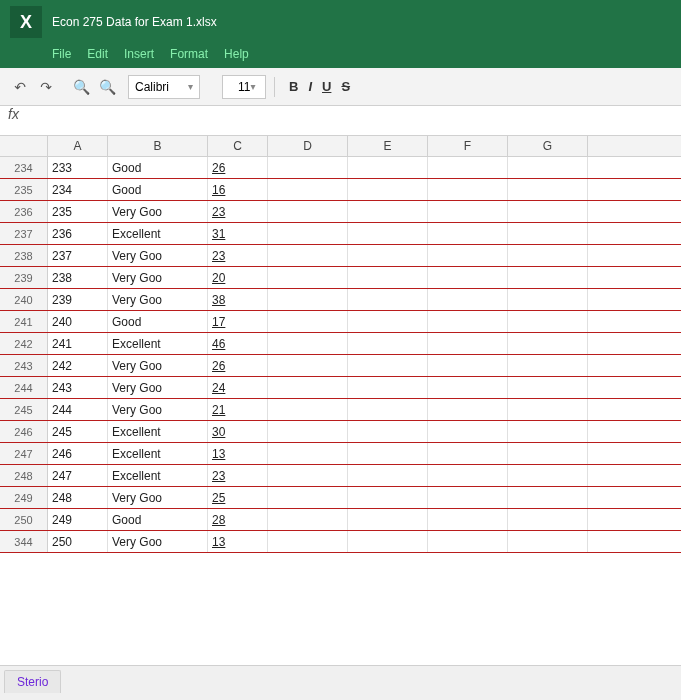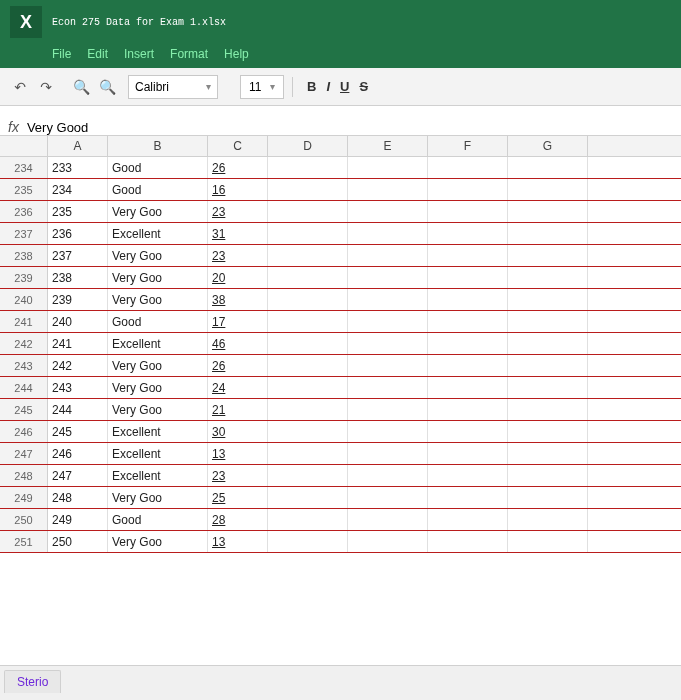--- a/index.html
+++ b/index.html
@@ -28,24 +28,23 @@
       display: flex;
       align-items: center;
       justify-content: center;
       font-weight: bold;
       font-size: 18px;
       color: white;
       margin-right: 10px;
       flex-shrink: 0;
     }
     .title-text {
-      font-size: 10px;
+      font-size: 12px;
       font-weight: 400;
       color: white;
-      font-family: Liberation Mono, monospace;
     }
 
     
     .menu-bar {
       display: flex;
       align-items: center;
       background: #217346;
       padding: 2px 10px 6px 52px;
       height: 24px;
       gap: 16px;
@@ -86,31 +85,31 @@
     }
     .toolbar-search-btns {
       display: flex;
       gap: 2px;
     }
     .font-name {
       border: 1px solid #c8c8c8;
       background: white;
       padding: 2px 6px;
       font-size: 12px;
-      width: 90px;
+      width: 72px;
       height: 24px;
       display: flex;
       align-items: center;
       justify-content: space-between;
       cursor: pointer;
     }
     .font-size {
       border: 1px solid #c8c8c8;
       background: white;
-      padding: 2px 8px;
+      padding: 2px 15px;
       font-size: 12px;
       width: 44px;
       height: 24px;
       display: flex;
       align-items: center;
       justify-content: space-between;
       cursor: pointer;
     }
     .format-btns {
       display: flex;
@@ -128,21 +127,21 @@
       height: 24px;
       display: flex;
       align-items: center;
     }
     .fmt-btn.italic { font-style: italic; }
     .fmt-btn.underline { text-decoration: underline; }
 
     
     .formula-bar {
       display: flex;
-      align-items: flex-end;
+      align-items: flex-start;
       background: white;
       border-bottom: 1px solid #d0d0d0;
       height: 30px;
       padding: 0 8px;
     }
     .formula-fx {
       font-style: italic;
       color: #555;
       font-size: 14px;
       margin-right: 8px;
@@ -301,21 +300,20 @@
   <div class="format-btns">
     <button class="fmt-btn">B</button>
     <button class="fmt-btn italic">I</button>
     <button class="fmt-btn underline">U</button>
     <span style="font-size:13px; color:#333; font-weight:bold; text-decoration:line-through; padding:0 3px; cursor:pointer;">S</span>
   </div>
 </div>
 
 <div class="formula-bar">
   <span class="formula-fx">fx</span>
-  <input class="formula-input" type="text" value="Very Good" style="">
 </div>
 
 <div class="spreadsheet">
 
   <div class="col-headers">
     <div class="row-num-header"></div>
     <div class="col-header col-a">A</div>
     <div class="col-header col-b">B</div>
     <div class="col-header col-c">C</div>
     <div class="col-header col-d">D</div>
@@ -489,21 +487,21 @@
       <div class="row-num">250</div>
       <div class="cell cell-a">249</div>
       <div class="cell cell-b">Good</div>
       <div class="cell cell-c">28</div>
       <div class="cell cell-d"></div>
       <div class="cell cell-e"></div>
       <div class="cell cell-f"></div>
       <div class="cell cell-g"></div>
     </div>
       <div class="data-row">
-      <div class="row-num">251</div>
+      <div class="row-num">344</div>
       <div class="cell cell-a">250</div>
       <div class="cell cell-b">Very Goo</div>
       <div class="cell cell-c">13</div>
       <div class="cell cell-d"></div>
       <div class="cell cell-e"></div>
       <div class="cell cell-f"></div>
       <div class="cell cell-g"></div>
     </div>
     </div>
 </div>

